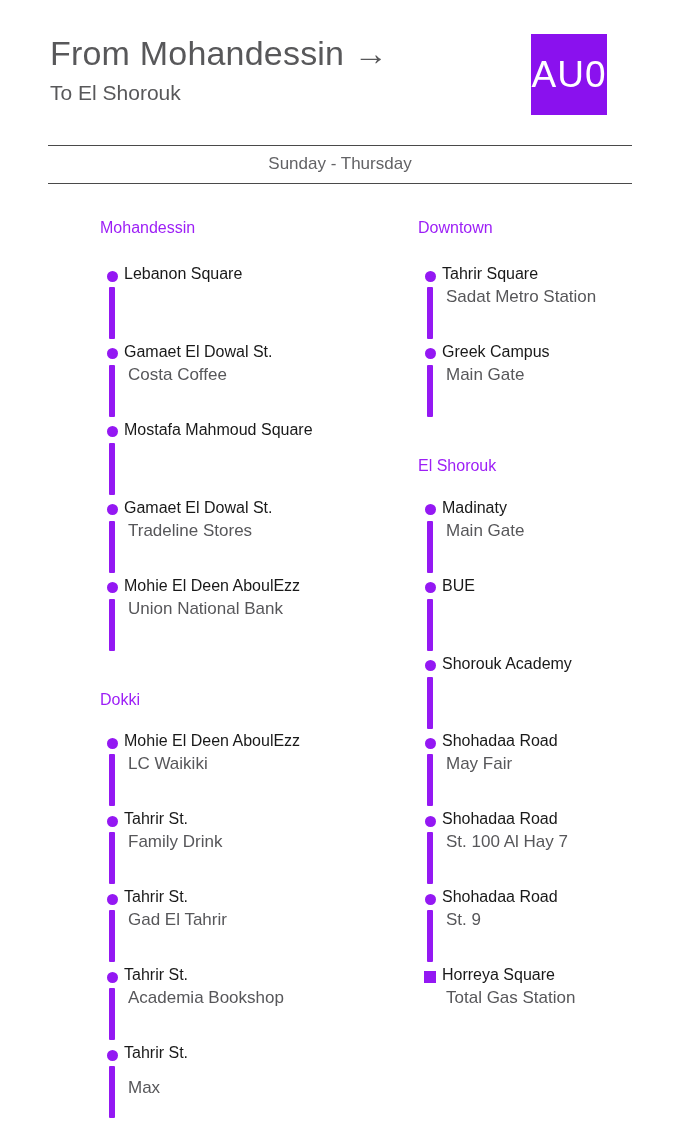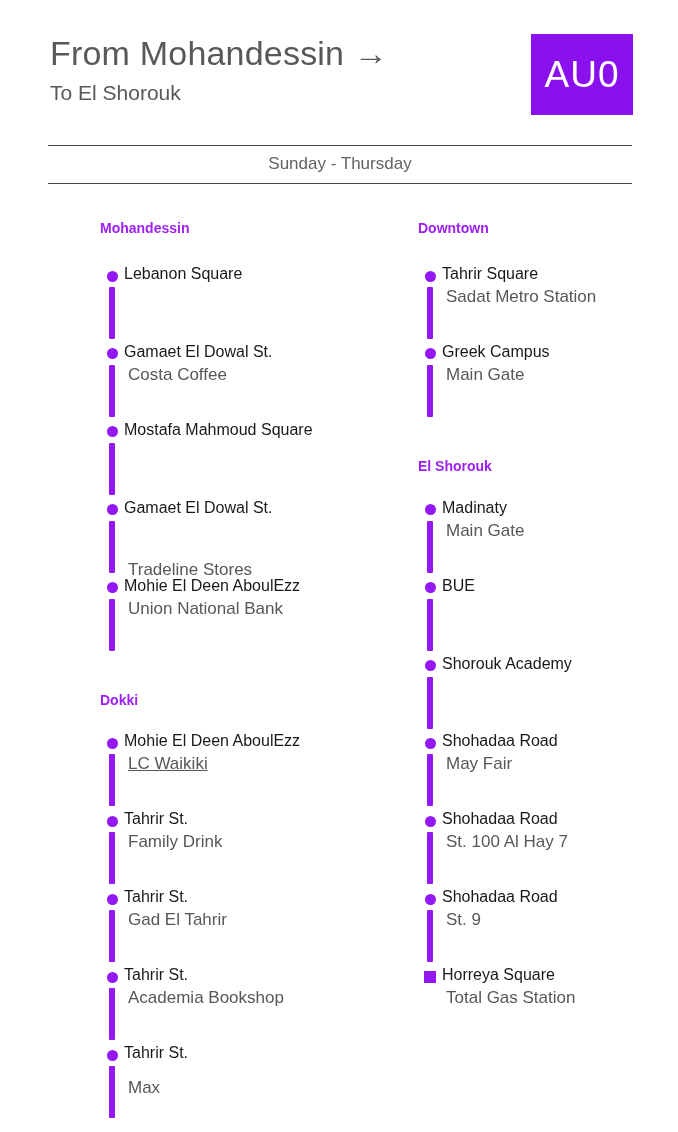--- a/index.html
+++ b/index.html
@@ -15,21 +15,21 @@
     position: absolute; left: 50px; top: 33px;
     font-size: 34px; line-height: 40px; font-weight: 500;
     color: var(--title-gray); letter-spacing: 0.2px; white-space: nowrap;
   }
   .subtitle {
     position: absolute; left: 50px; top: 80px;
     font-size: 21px; line-height: 26px; font-weight: 500;
     color: var(--title-gray); white-space: nowrap;
   }
   .badge {
-    position: absolute; left: 531px; top: 34px; width: 102px; height: 81px;
+    position: absolute; left: 531px; top: 34px; width: 76px; height: 81px;
     background: var(--badge-bg); color: #ffffff;
     display: flex; align-items: center; justify-content: center;
     font-size: 37px; font-weight: 500; letter-spacing: 1px;
   }
   .divider {
     position: absolute; left: 48px; width: 584px; height: 0;
     border-top: 1px solid var(--divider-gray);
   }
   .divider.top { top: 145px; }
   .divider.bottom { top: 183px; }
@@ -38,21 +38,21 @@
     text-align: center; font-size: 17px; line-height: 24px;
     color: var(--schedule-gray); font-weight: 400;
   }
 
   .column { position: absolute; top: 0; height: 1132px; }
   #col-left  { left: 100px; width: 300px; }
   #col-right { left: 418px; width: 250px; }
 
   .section-header {
     position: absolute; left: 0;
-    font-size: 14px; line-height: 24px; font-weight: 700;
+    font-size: 16px; line-height: 24px; font-weight: 400;
     color: var(--header-purple); white-space: nowrap;
   }
   .stop-name {
     position: absolute; left: 24px;
     font-size: 16px; line-height: 20px; font-weight: 500;
     color: var(--name-black); white-space: nowrap;
   }
   .stop-sub {
     position: absolute; left: 28px;
     font-size: 17px; line-height: 16px; font-weight: 400;
@@ -90,30 +90,30 @@
       <div class="connector" style="top: 287px; left: 9px;"></div>
       <div class="marker-dot" style="top: 348.4px; left: 6.5px;"></div>
       <div class="stop-name" style="top: 341.9px;">Gamaet El Dowal St.</div>
       <div class="stop-sub" style="top: 366.9px;">Costa Coffee</div>
       <div class="connector" style="top: 364.9px; left: 9px;"></div>
       <div class="marker-dot" style="top: 426.3px; left: 6.5px;"></div>
       <div class="stop-name" style="top: 419.8px;">Mostafa Mahmoud Square</div>
       <div class="connector" style="top: 442.8px; left: 9px;"></div>
       <div class="marker-dot" style="top: 504.2px; left: 6.5px;"></div>
       <div class="stop-name" style="top: 497.7px;">Gamaet El Dowal St.</div>
-      <div class="stop-sub" style="top: 522.7px; margin-top: 39px;">Tradeline Stores</div>
+      <div class="stop-sub" style="top: 522.7px;">Tradeline Stores</div>
       <div class="connector" style="top: 520.7px; left: 9px;"></div>
       <div class="marker-dot" style="top: 582.1px; left: 6.5px;"></div>
       <div class="stop-name" style="top: 575.6px;">Mohie El Deen AboulEzz</div>
       <div class="stop-sub" style="top: 600.6px;">Union National Bank</div>
       <div class="connector" style="top: 598.6px; left: 9px;"></div>
       <div class="section-header" style="top: 687.5px; left: 0px;">Dokki</div>
       <div class="marker-dot" style="top: 737.9px; left: 6.5px;"></div>
       <div class="stop-name" style="top: 731.4px;">Mohie El Deen AboulEzz</div>
-      <div class="stop-sub" style="top: 756.4px; text-decoration: underline;">LC Waikiki</div>
+      <div class="stop-sub" style="top: 756.4px;">LC Waikiki</div>
       <div class="connector" style="top: 754.4px; left: 9px;"></div>
       <div class="marker-dot" style="top: 815.8px; left: 6.5px;"></div>
       <div class="stop-name" style="top: 809.3px;">Tahrir St.</div>
       <div class="stop-sub" style="top: 834.3px;">Family Drink</div>
       <div class="connector" style="top: 832.3px; left: 9px;"></div>
       <div class="marker-dot" style="top: 893.7px; left: 6.5px;"></div>
       <div class="stop-name" style="top: 887.2px;">Tahrir St.</div>
       <div class="stop-sub" style="top: 912.2px;">Gad El Tahrir</div>
       <div class="connector" style="top: 910.2px; left: 9px;"></div>
       <div class="marker-dot" style="top: 971.6px; left: 6.5px;"></div>

